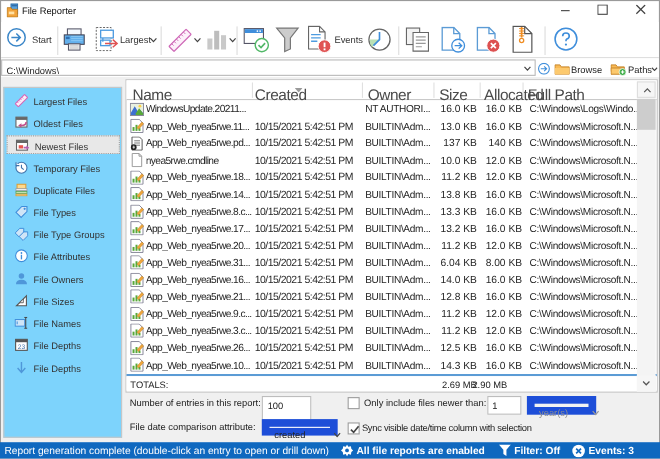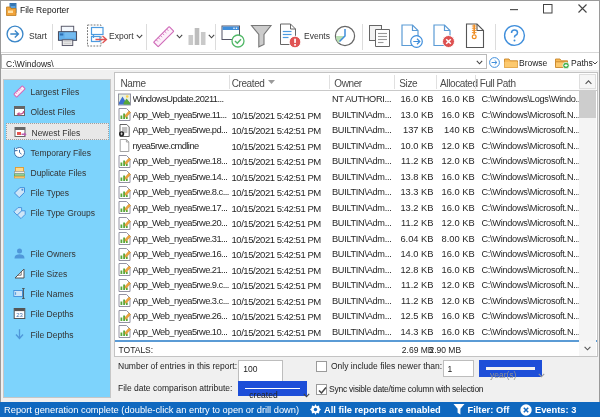--- a/index.html
+++ b/index.html
@@ -6,21 +6,21 @@
 html,body { width:600px; height:417px; overflow:hidden; }
 body { font-family:"Liberation Sans", sans-serif; font-size:8.5px; color:#222;
   background:#fff; position:relative; }
 #frame { position:absolute; left:0; top:0; width:600px; height:417px; border:1px solid #9a9a9a; }
 .abs { position:absolute; }
 .tsep { position:absolute; top:24px; height:26px; width:1px; background:#dcdcdc; }
 .tlabel { position:absolute; top:30.5px; font-size:8.5px; color:#333; }
 svg { display:block; }
 
 #tablepanel { position:absolute; left:114px; top:72px; width:484px; height:284.5px; background:#fff; border:1px solid #c3c3c3; }
-.th { position:absolute; top:4.5px; color:#4a4a4a; font-size:10px; letter-spacing:-0.4px; white-space:nowrap; }
+.th { position:absolute; top:4.5px; color:#4a4a4a; font-size:14px; letter-spacing:-0.4px; white-space:nowrap; }
 .thsep { position:absolute; top:2px; height:14px; width:1px; background:#e0e0e0; }
 .row { position:absolute; left:0; width:462px; height:15.5px; }
 .c { position:absolute; top:2.5px; overflow:hidden; color:#262626; white-space:nowrap; font-size:8.5px; }
 .cname { left:17.5px; width:97px; font-size:9.3px; letter-spacing:-0.55px; }
 .ccre  { left:116.5px; width:96px; font-size:9.5px; letter-spacing:-0.45px; }
 .cown  { left:217px; width:63px; font-size:9.2px; letter-spacing:-0.3px; }
 .csize { left:260px; width:58.5px; text-align:right; font-size:9.3px; }
 .calloc{ left:301px; width:58.6px; text-align:right; font-size:9.3px; }
 .cpath { left:366.4px; width:102px; font-size:9.2px; letter-spacing:-0.28px; }
 .ficon { position:absolute; left:2.5px; top:1px; width:13px; height:13px; }
@@ -83,21 +83,21 @@
       <line x1="7" y1="19" x2="15" y2="19"></line>
     </g>
 </svg>
 <svg class="abs" style="left:86px;top:24px" width="22" height="23" viewBox="0 0 22 23">
   <rect x="1.5" y="1" width="13.5" height="21" fill="#fff" stroke="#666" stroke-width="0.9" stroke-dasharray="1.8 1.3"></rect>
   <rect x="5.5" y="3.5" width="11.5" height="7" fill="#fff" stroke="#4d9be0" stroke-width="1.2"></rect>
   <rect x="5.5" y="12.5" width="8.5" height="5" fill="#fff" stroke="#4d9be0" stroke-width="1.2"></rect>
   <path d="M7.5 10.5 L7.5 14" stroke="#4d9be0" stroke-width="1.2"></path>
   <path d="M9.5 15.5 H19.5 M16.5 12 L20.5 15.5 L16.5 19" fill="none" stroke="#e05252" stroke-width="1.3"></path>
 </svg>
-<span class="tlabel" style="left:109px">Export</span>
+<span class="tlabel" style="left:109px">Largest</span>
 <svg class="abs" style="left:136px;top:33.5px" width="7" height="5">
     <path d="M0.8 0.8 L3.5 3.8 L6.2 0.8" fill="none" stroke="#444" stroke-width="1.1"></path>
   </svg>
 <div class="tsep" style="left:146px"></div>
 <svg class="abs" style="left:152px;top:24.5px" width="23" height="23" viewBox="0 0 23 23">
   <g transform="rotate(-45 11.5 11.5)">
     <rect x="0.5" y="8.5" width="22" height="6.5" rx="0.5" fill="#fdf0fa" stroke="#cf6ab8" stroke-width="1.1"></rect>
     <g stroke="#cf6ab8" stroke-width="0.8">
       <line x1="4" y1="8.5" x2="4" y2="11"></line>
         <line x1="7" y1="8.5" x2="7" y2="11"></line>
@@ -291,20 +291,30 @@
       <span class="tx">File Types</span>
     </div>
     <div class="nav" style="top:124.7px">
       <span class="ic">
         <svg width="13" height="13" viewBox="0 0 13 13">
           <path d="M0.8 5.8 L5 1.6 L8.6 1.6 L8.6 5.2 L4.4 9.4 Z" fill="#cfe5f7" stroke="#3f8edb" stroke-width="0.9"></path>
           <path d="M4.4 9 L8.6 4.8 L12.2 4.8 L12.2 8.4 L8 12.6 Z" fill="#cfe5f7" stroke="#3f8edb" stroke-width="0.9"></path>
         </svg>
       </span>
       <span class="tx">File Type Groups</span>
+    </div>
+    <div class="nav" style="top:144.9px">
+      <span class="ic">
+        <svg width="13" height="13" viewBox="0 0 13 13">
+          <circle cx="6.5" cy="6.5" r="5.3" fill="#fff" stroke="#3f8edb" stroke-width="1"></circle>
+          <circle cx="6.5" cy="4" r="0.8" fill="#3f8edb"></circle>
+          <rect x="5.9" y="5.6" width="1.2" height="4.2" fill="#3f8edb"></rect>
+        </svg>
+      </span>
+      <span class="tx">File Attributes</span>
     </div>
     <div class="nav" style="top:165.2px">
       <span class="ic">
         <svg width="13" height="13" viewBox="0 0 13 13">
           <circle cx="6.5" cy="3.9" r="2.5" fill="#4f97d9"></circle>
           <path d="M1.5 11.5 Q1.5 7.3 6.5 7.3 Q11.5 7.3 11.5 11.5 Z" fill="#4f97d9"></path>
         </svg>
       </span>
       <span class="tx">File Owners</span>
     </div>

